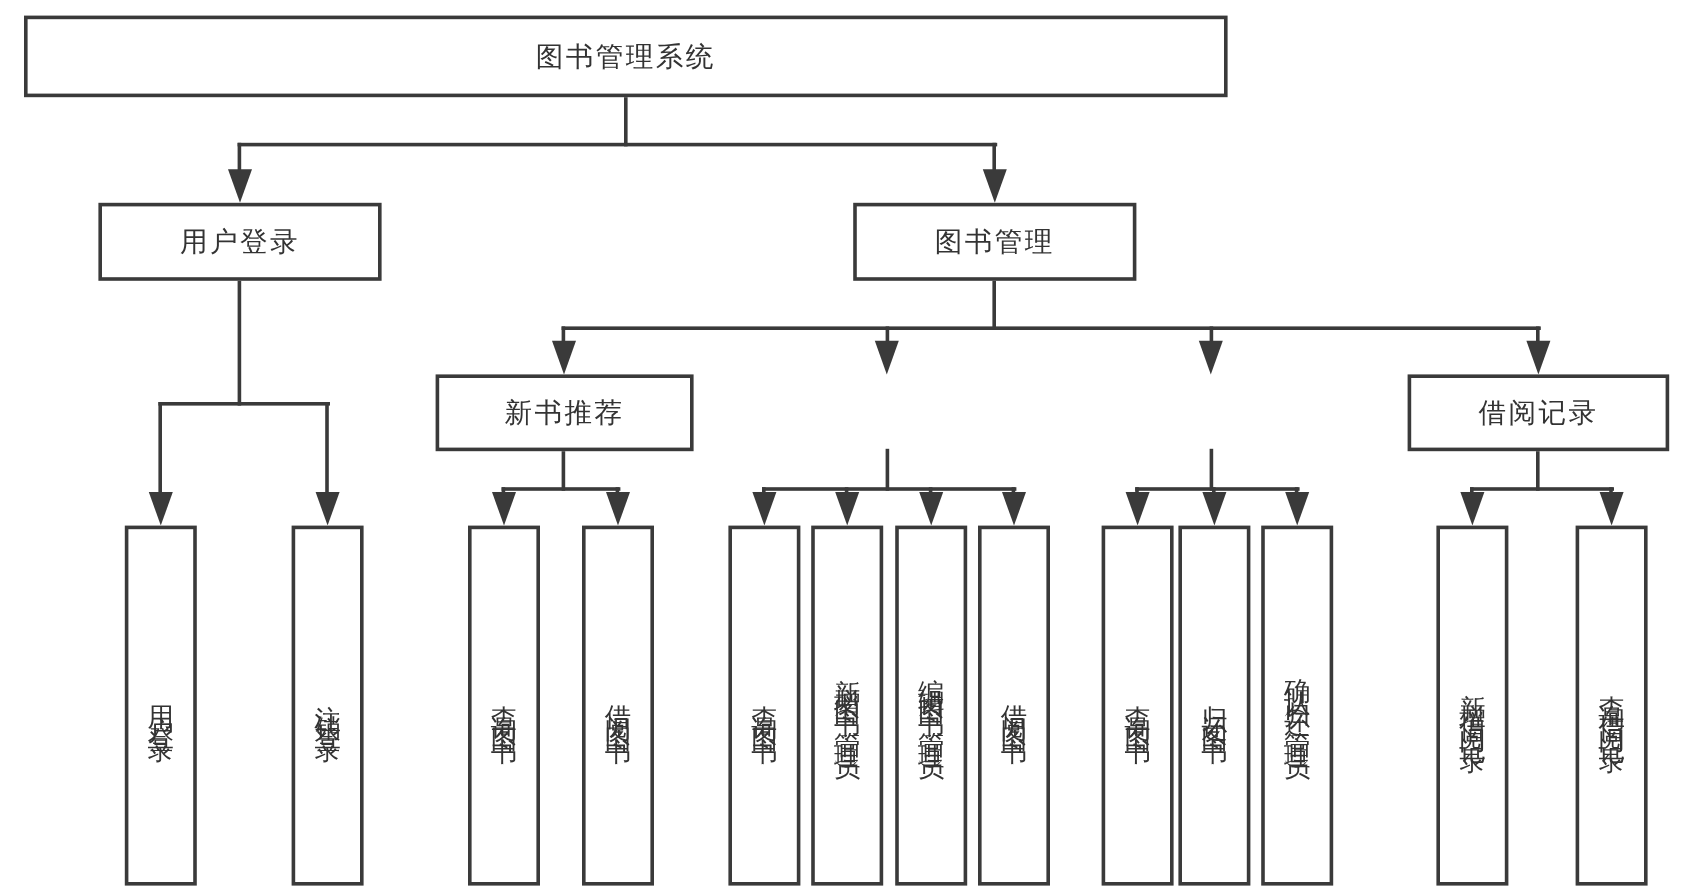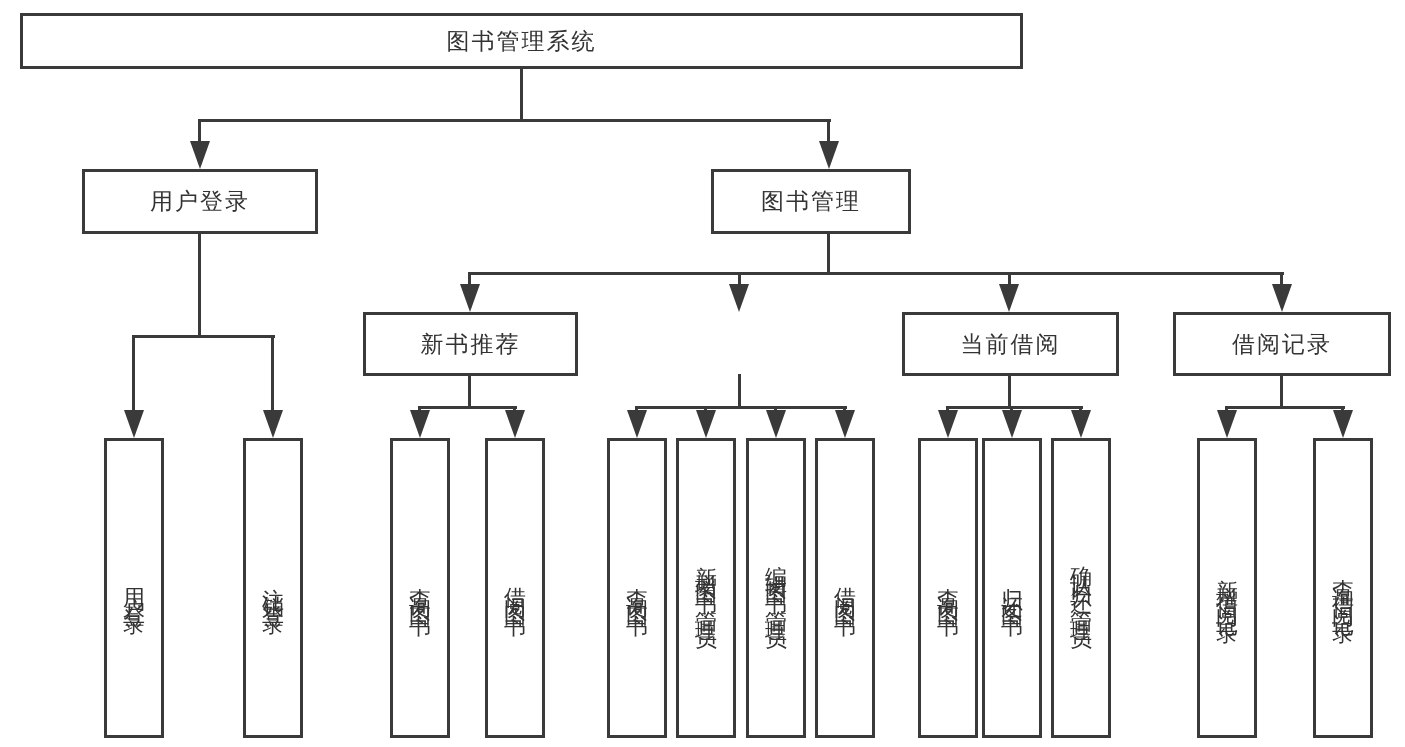--- a/index.html
+++ b/index.html
@@ -105,36 +105,33 @@
   <div class="vline" style="left:1079px;top:406px;width:3px;height:8px;"></div>
   <div class="arrow" style="left:1071px;top:410px;"></div>
 
   <div class="vline" style="left:1280px;top:374px;width:3px;height:35px;"></div>
   <div class="hline" style="left:1225px;top:406px;width:120px;height:3px;"></div>
   <div class="vline" style="left:1225px;top:406px;width:3px;height:8px;"></div>
   <div class="arrow" style="left:1217px;top:410px;"></div>
   <div class="vline" style="left:1341px;top:406px;width:3px;height:8px;"></div>
   <div class="arrow" style="left:1333px;top:410px;"></div>
 
-  <div class="node" style="left:20px;top:13px;width:1003px;height:56px;">
+  <div class="node" style="left:20px;top:13px;width:1003px;height:68px;">
     <span class="lbl">图书管理系统</span>
   </div>
 
   <div class="node" style="left:82px;top:169px;width:236px;height:65px;">
     <span class="lbl">用户登录</span>
   </div>
-  <div class="node" style="left:711px;top:169px;width:200px;height:65px;">
+  <div class="node" style="left:711px;top:169px;width:236px;height:65px;">
     <span class="lbl">图书管理</span>
   </div>
 
   <div class="node" style="left:363px;top:312px;width:215px;height:64px;">
     <span class="lbl">新书推荐</span>
-  </div>
-  <div class="node" style="left:902px;top:312px;width:217px;height:64px;">
-    <span class="lbl">当前借阅</span>
   </div>
   <div class="node" style="left:1173px;top:312px;width:218px;height:64px;">
     <span class="lbl">借阅记录</span>
   </div>
 
   <div class="node vnode" style="left:104px;top:438px;width:60px;height:300px;">
     <span class="lbl">用户登录</span>
   </div>
   <div class="node vnode" style="left:243px;top:438px;width:60px;height:300px;">
     <span class="lbl">注销登录</span>

